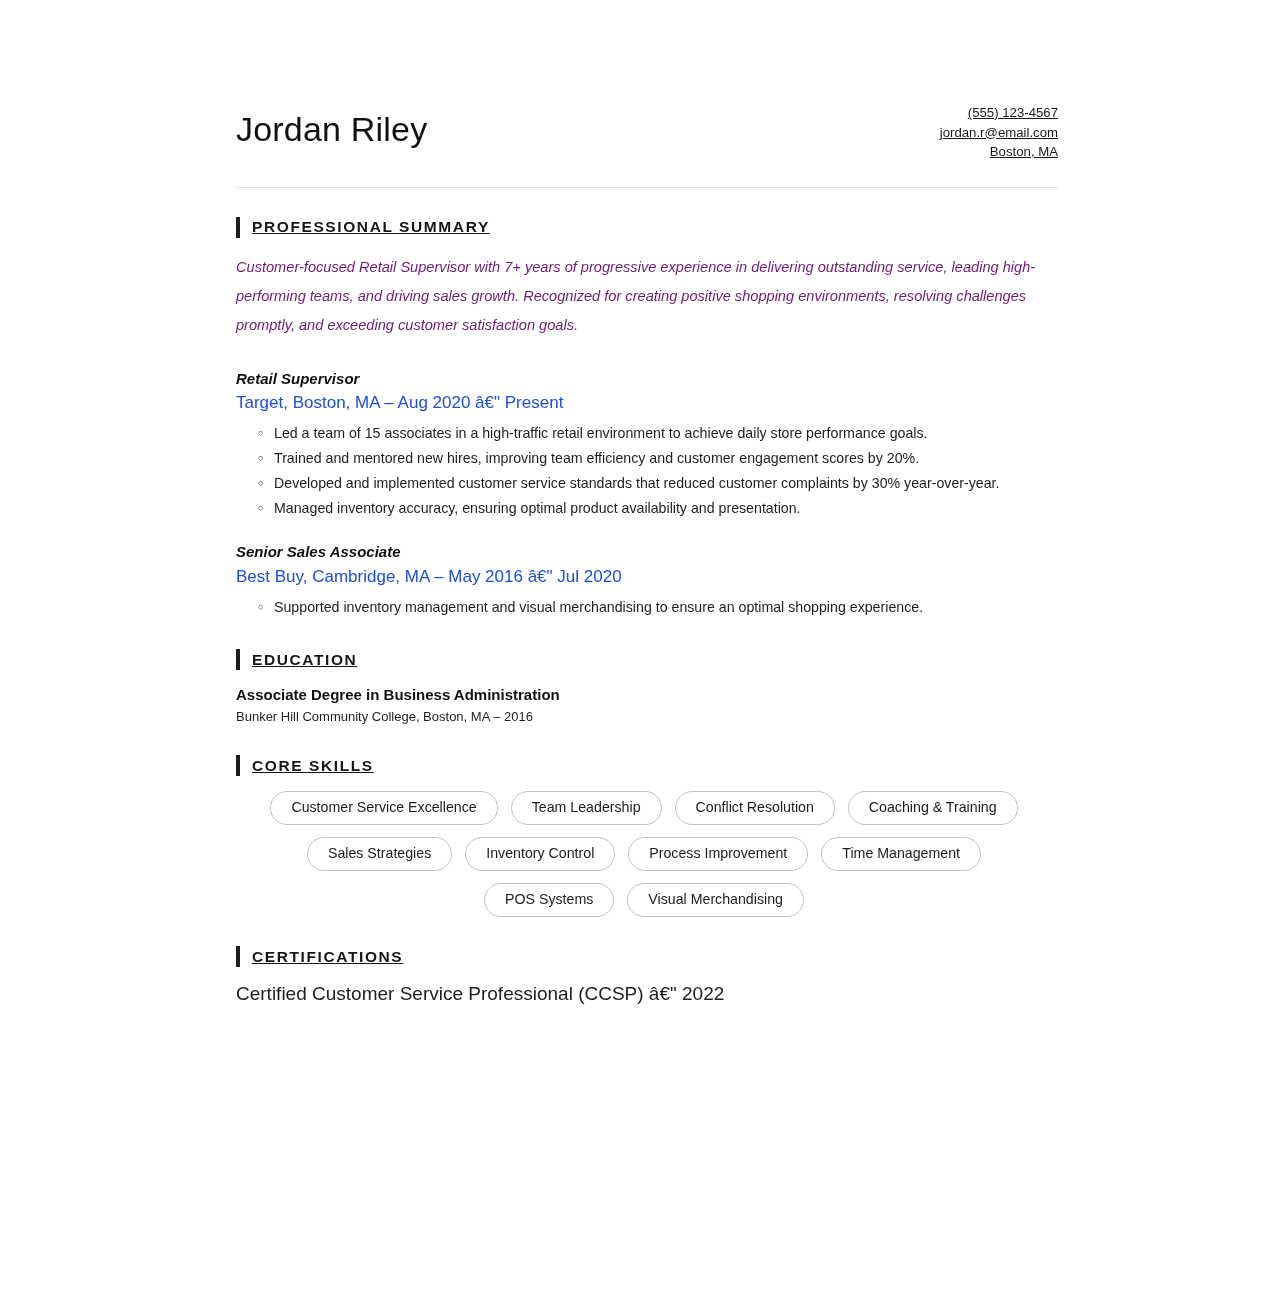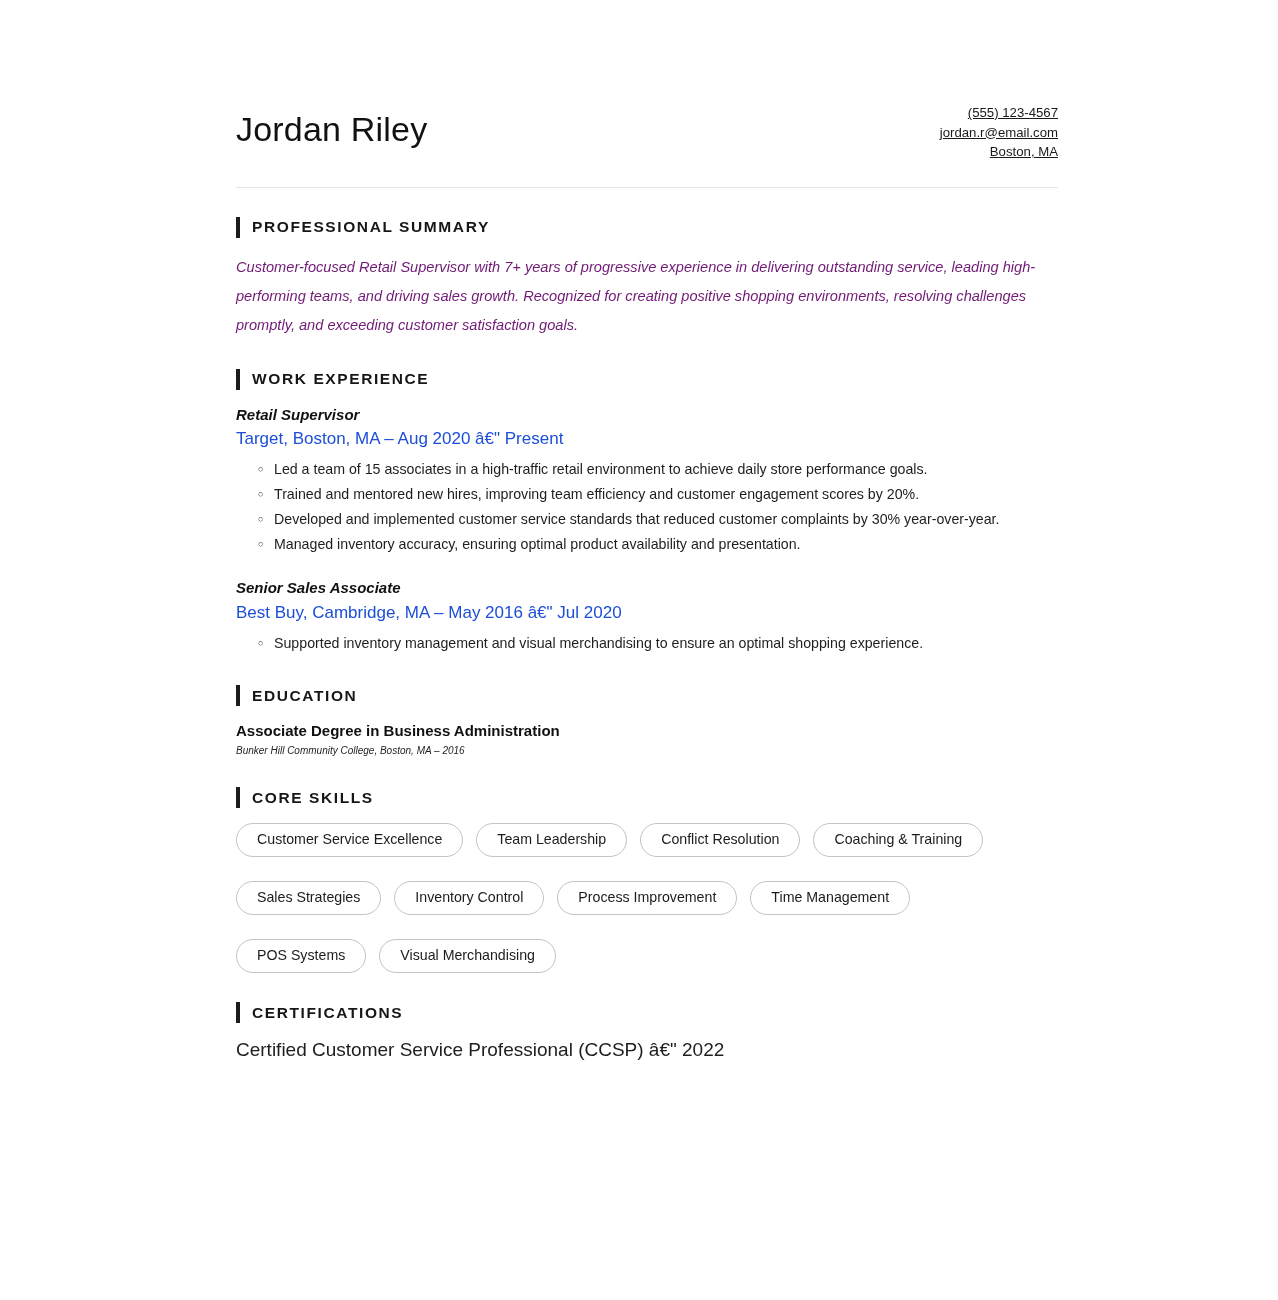--- a/index.html
+++ b/index.html
@@ -77,20 +77,21 @@
     flex: 0 0 auto;
   }
   .sec-title {
     font-size: 15.5px;
     font-weight: 700;
     letter-spacing: 1.6px;
     text-transform: uppercase;
     color: #161616;
     margin-left: 12px;
     line-height: 1;
+    text-decoration: underline;
   }
 
   .summary {
     font-size: 14.6px;
     line-height: 29px;
     color: #701a75;
     margin: 0;
     max-width: 815px;
     font-style: italic;
   }
@@ -138,33 +139,33 @@
 
   
   .edu-degree {
     font-size: 15px;
     font-weight: 700;
     color: #111111;
     line-height: 1.35;
     margin: 0;
   }
   .edu-meta {
-    font-size: 10px;
-    font-style: italic;
+    font-size: 13px;
     color: #1f1f1f;
     line-height: 1.45;
     margin: 2px 0 0 0;
   }
 
   
   .chips {
     display: flex;
     flex-wrap: wrap;
-    gap: 24px 13px;
+    gap: 12px 13px;
     max-width: 816px;
+    justify-content: center;
   }
   .chip {
     border: 1px solid #c3c3c3;
     border-radius: 999px;
     background: #ffffff;
     padding: 7px 20px 8px 20px;
     font-size: 14.2px;
     line-height: 17px;
     color: #1c1c1c;
     white-space: nowrap;
@@ -196,24 +197,20 @@
 
     <div class="section">
       <div class="sec-head">
         <span class="sec-bar"></span>
         <span class="sec-title">PROFESSIONAL SUMMARY</span>
       </div>
       <p class="summary">Customer-focused Retail Supervisor with 7+ years of progressive experience in delivering outstanding service, leading high-performing teams, and driving sales growth. Recognized for creating positive shopping environments, resolving challenges promptly, and exceeding customer satisfaction goals.</p>
     </div>
 
     <div class="section">
-      <div class="sec-head">
-        <span class="sec-bar"></span>
-        <span class="sec-title">WORK EXPERIENCE</span>
-      </div>
 
       <div class="job">
         <p class="job-title">Retail Supervisor</p>
         <p class="job-meta">Target, Boston, MA – Aug 2020 â€" Present</p>
         <ul class="bullets">
           <li>Led a team of 15 associates in a high-traffic retail environment to achieve daily store performance goals.</li>
           <li>Trained and mentored new hires, improving team efficiency and customer engagement scores by 20%.</li>
           <li>Developed and implemented customer service standards that reduced customer complaints by 30% year-over-year.</li>
           <li>Managed inventory accuracy, ensuring optimal product availability and presentation.</li>
         </ul>

